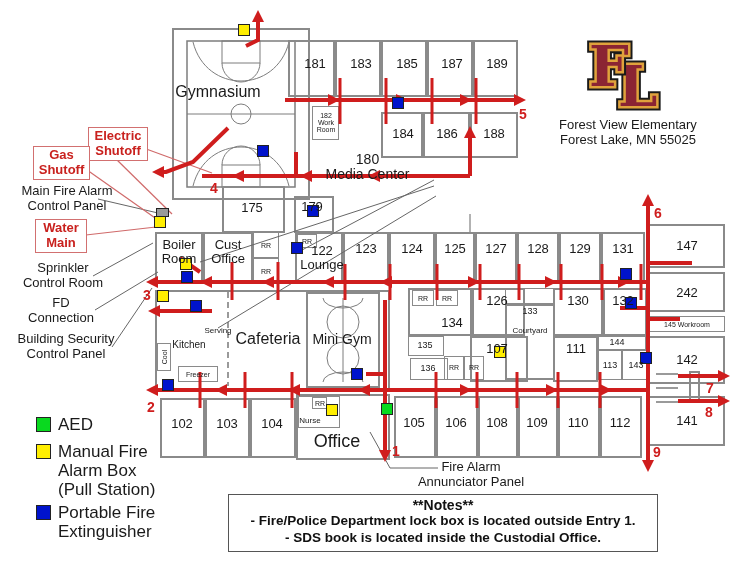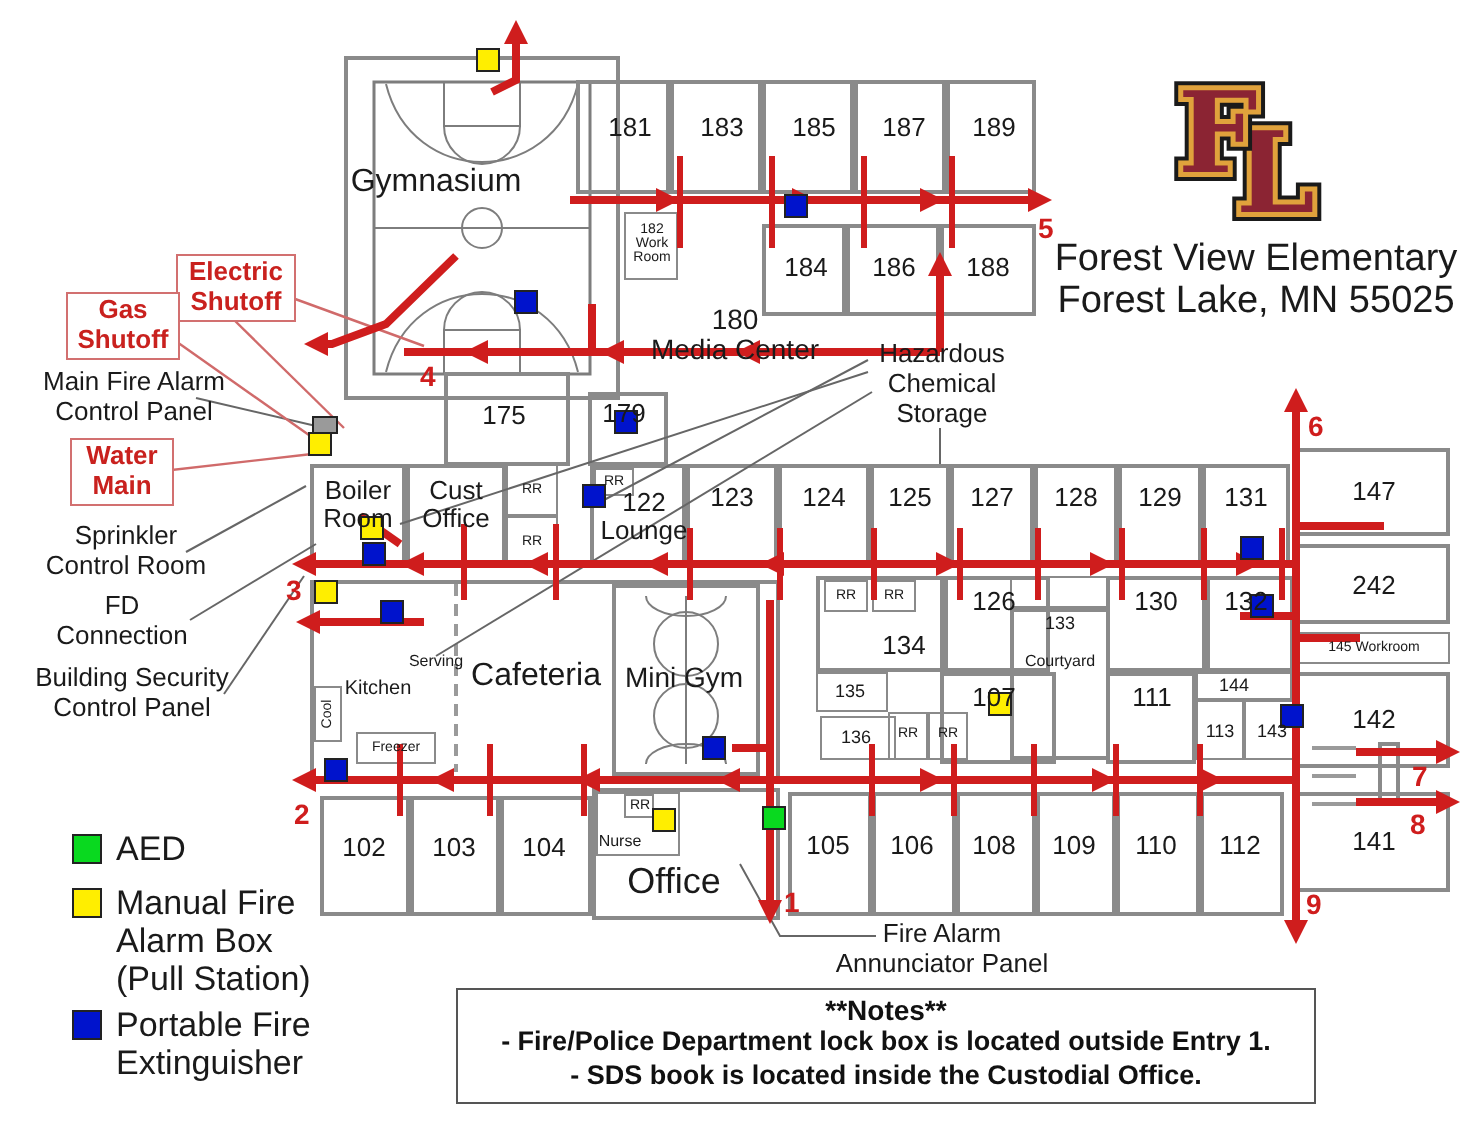--- a/index.html
+++ b/index.html
@@ -21,21 +21,21 @@
   .g{background:#09d91f;}
   .grayp{background:#9a9a9a;width:13px;height:9px;}
   .exitn{position:absolute;color:#cf1d1d;font-weight:bold;font-size:14px;}
   .rbox{position:absolute;border:1.5px solid #d27070;color:#c9211e;font-weight:bold;font-size:13px;
         text-align:center;white-space:pre-line;line-height:1.15;background:#fff;padding:1px 4px;}
   .callout{position:absolute;font-size:13px;color:#1a1a1a;text-align:center;
            white-space:pre-line;line-height:1.15;}
   .overlay{position:absolute;left:0;top:0;}
   #titleblock{position:absolute;left:520px;top:30px;width:216px;text-align:center;color:#1a1a1a;}
   #fsfp{font-weight:bold;font-size:20px;margin-top:2px;}
-  .addr{font-size:19px;line-height:1.13;}
+  .addr{font-size:13px;line-height:1.13;}
   #legend .lg-row{position:absolute;font-size:17px;color:#1a1a1a;white-space:pre-line;line-height:1.12;}
   .lg-swatch{position:absolute;width:15px;height:15px;border:1px solid #222;box-sizing:border-box;}
   #notesbox{position:absolute;left:228px;top:494px;width:428px;border:1px solid #555;
             background:#fff;text-align:center;color:#111;padding:2px 0 4px 0;}
   #notesbox .nh{font-weight:bold;font-size:14px;}
   #notesbox .nl{font-weight:bold;font-size:13.5px;line-height:1.25;}
 </style>
 </head>
 <body>
 
@@ -363,23 +363,20 @@
   <div class="rbox" style="left:35px;top:219px;width:42px;">Water
 Main</div>
   <div class="callout" style="left:14px;top:184px;width:106px;">Main Fire Alarm
 Control Panel</div>
   <div class="callout" style="left:20px;top:261px;width:86px;">Sprinkler
 Control Room</div>
   <div class="callout" style="left:25px;top:296px;width:72px;">FD
 Connection</div>
   <div class="callout" style="left:12px;top:332px;width:108px;">Building Security
 Control Panel</div>
-  <div class="callout" style="left:430px;top:170px;width:82px;">Hazardous
-Chemical
-Storage</div>
   <div class="callout" style="left:415px;top:460px;width:112px;">Fire Alarm
 Annunciator Panel</div>
 
   <div id="titleblock">
     <svg width="88" height="84" viewBox="0 0 88 84">
       <g font-family="DejaVu Serif, serif" font-weight="bold" font-size="56">
         <text x="34" y="76" stroke="#1a1a1a" stroke-width="9" fill="none">L</text>
         <text x="34" y="76" stroke="#e0a23c" stroke-width="5" fill="none">L</text>
         <text x="34" y="76" fill="#8b2433">L</text>
         <text x="5" y="56" stroke="#1a1a1a" stroke-width="9" fill="none">F</text>

